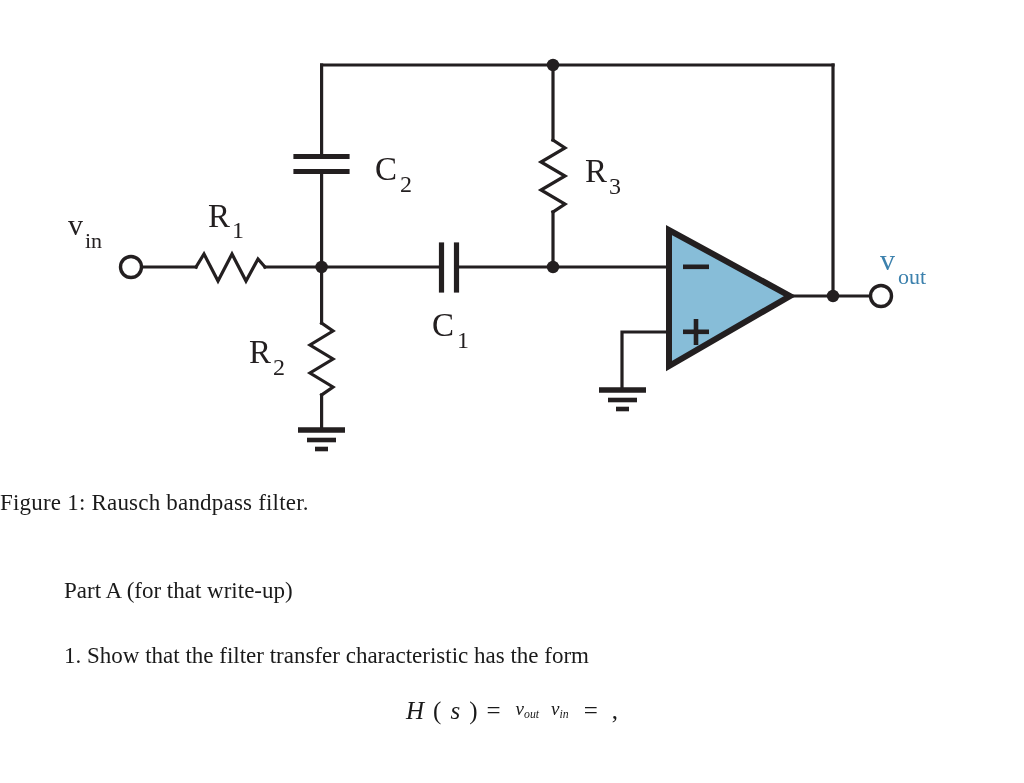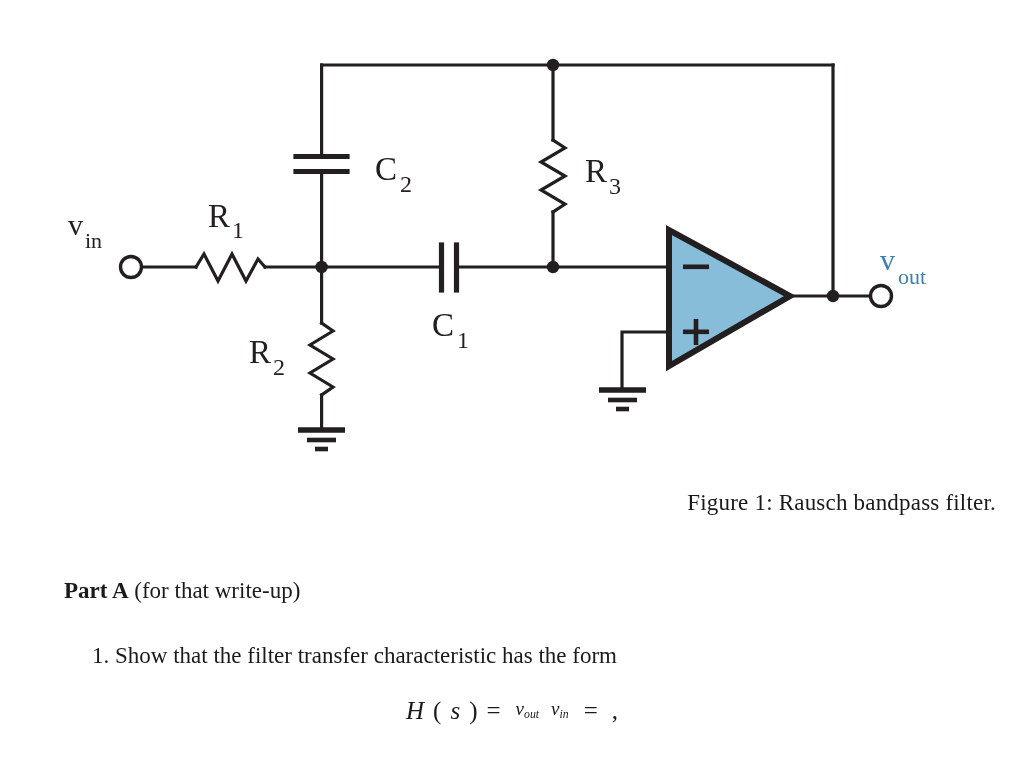--- a/index.html
+++ b/index.html
@@ -28,43 +28,42 @@
     height: 470px;
   }
   .figure-area svg {
     display: block;
   }
   .cap-label {
     position: absolute;
     left: 0;
     top: 490px;
     width: 996px;
-    text-align: right;
+    text-align: left;
     font-family: "Liberation Serif", serif;
     font-size: 23px;
     letter-spacing: .2px;
     color: #1a1a1a;
   }
   
   .text-block {
     position: absolute;
     left: 64px;
     width: 900px;
   }
   .part-a {
     top: 578px;
     font-size: 23px;
   }
   .part-a .bold {
-    font-weight: bold;
+    font-weight: normal;
   }
   .item-1 {
     top: 643px;
     font-size: 23px;
-    margin-left: 28px;
   }
   
   .equation {
     position: absolute;
     left: 0;
     top: 697px;
     width: 1024px;
     display: flex;
     justify-content: center;
     align-items: center;

